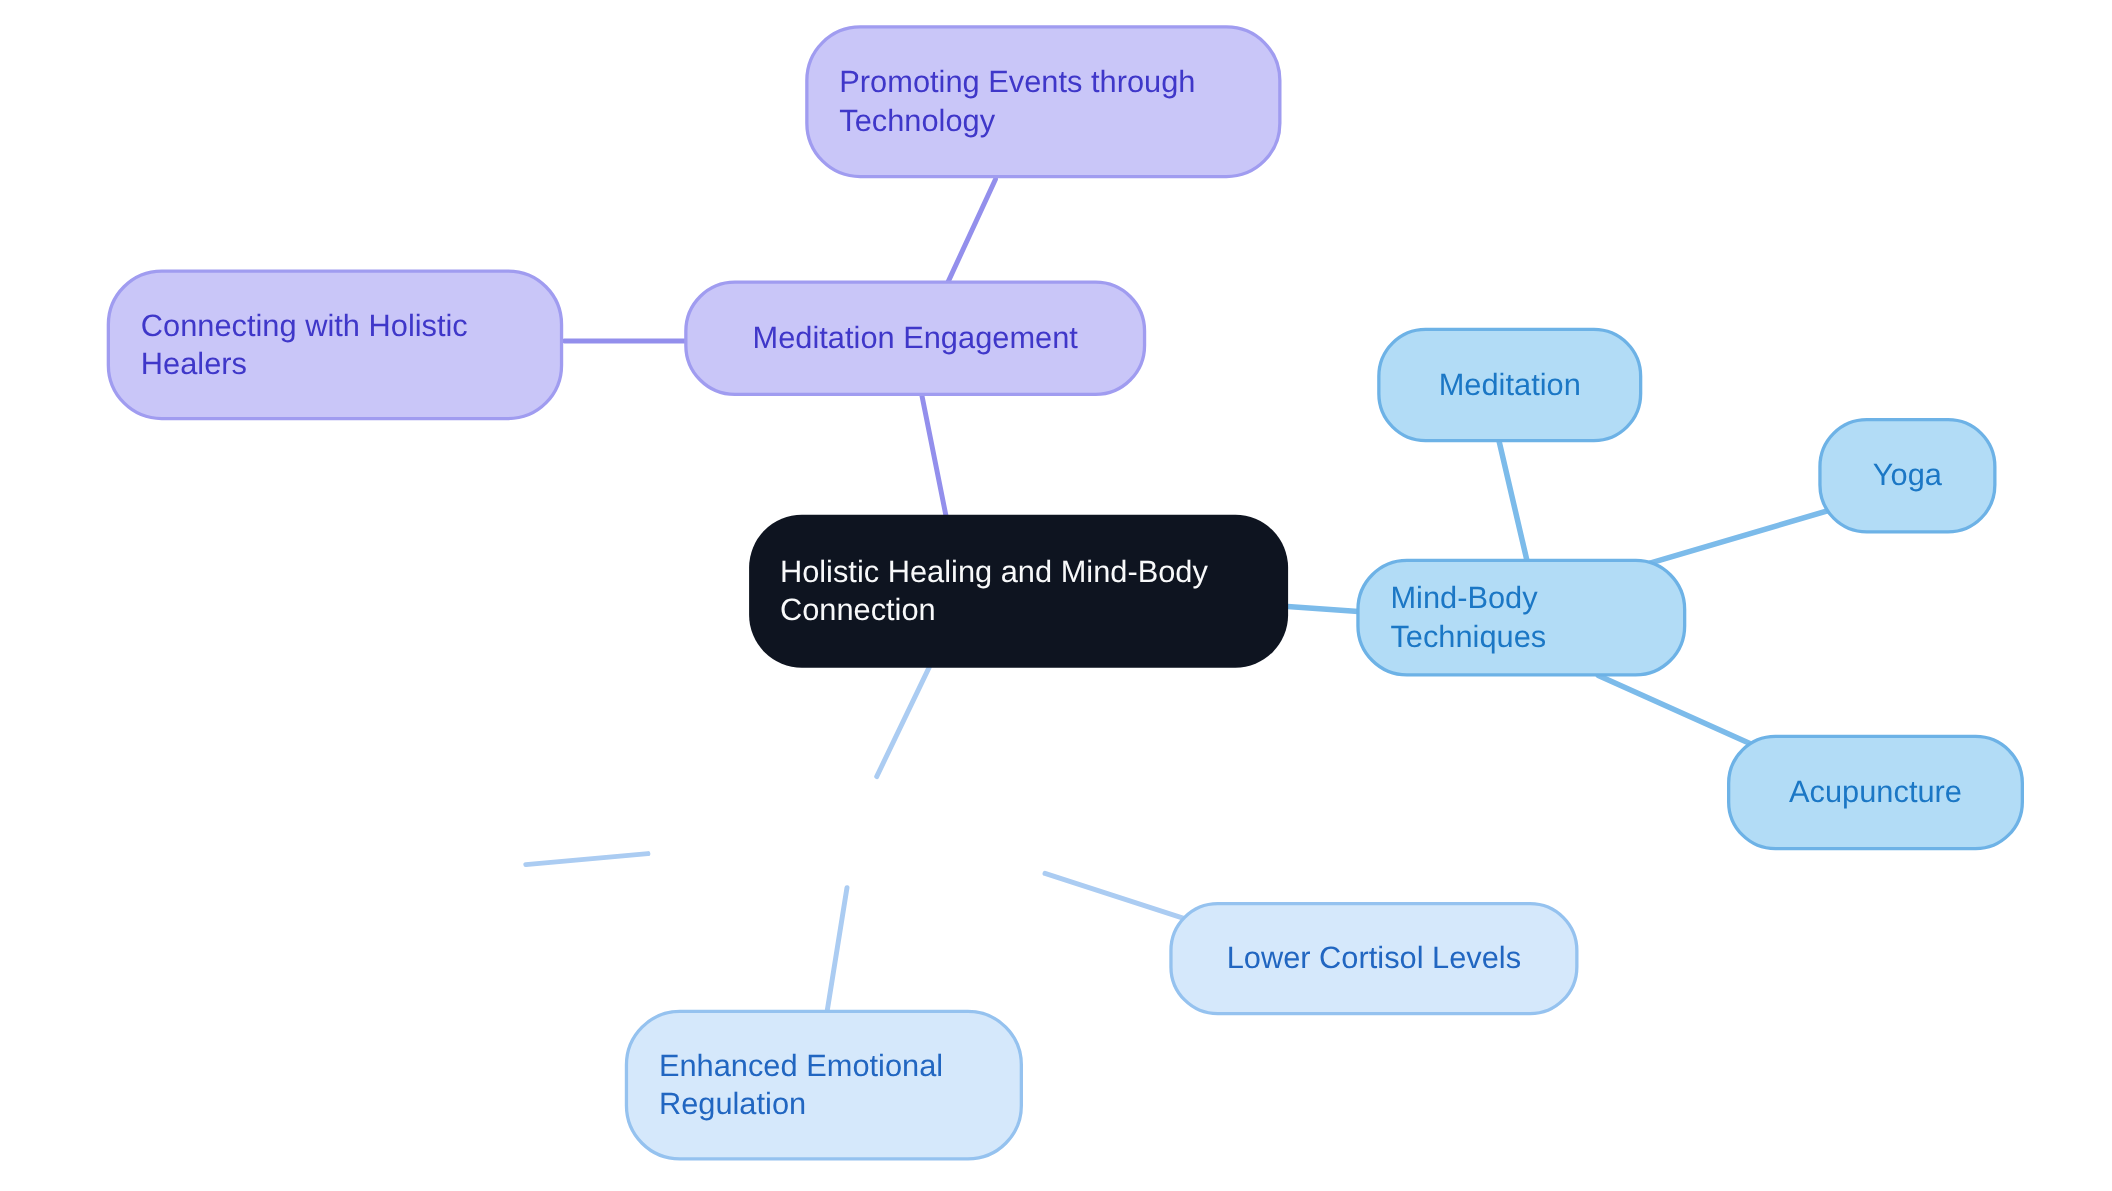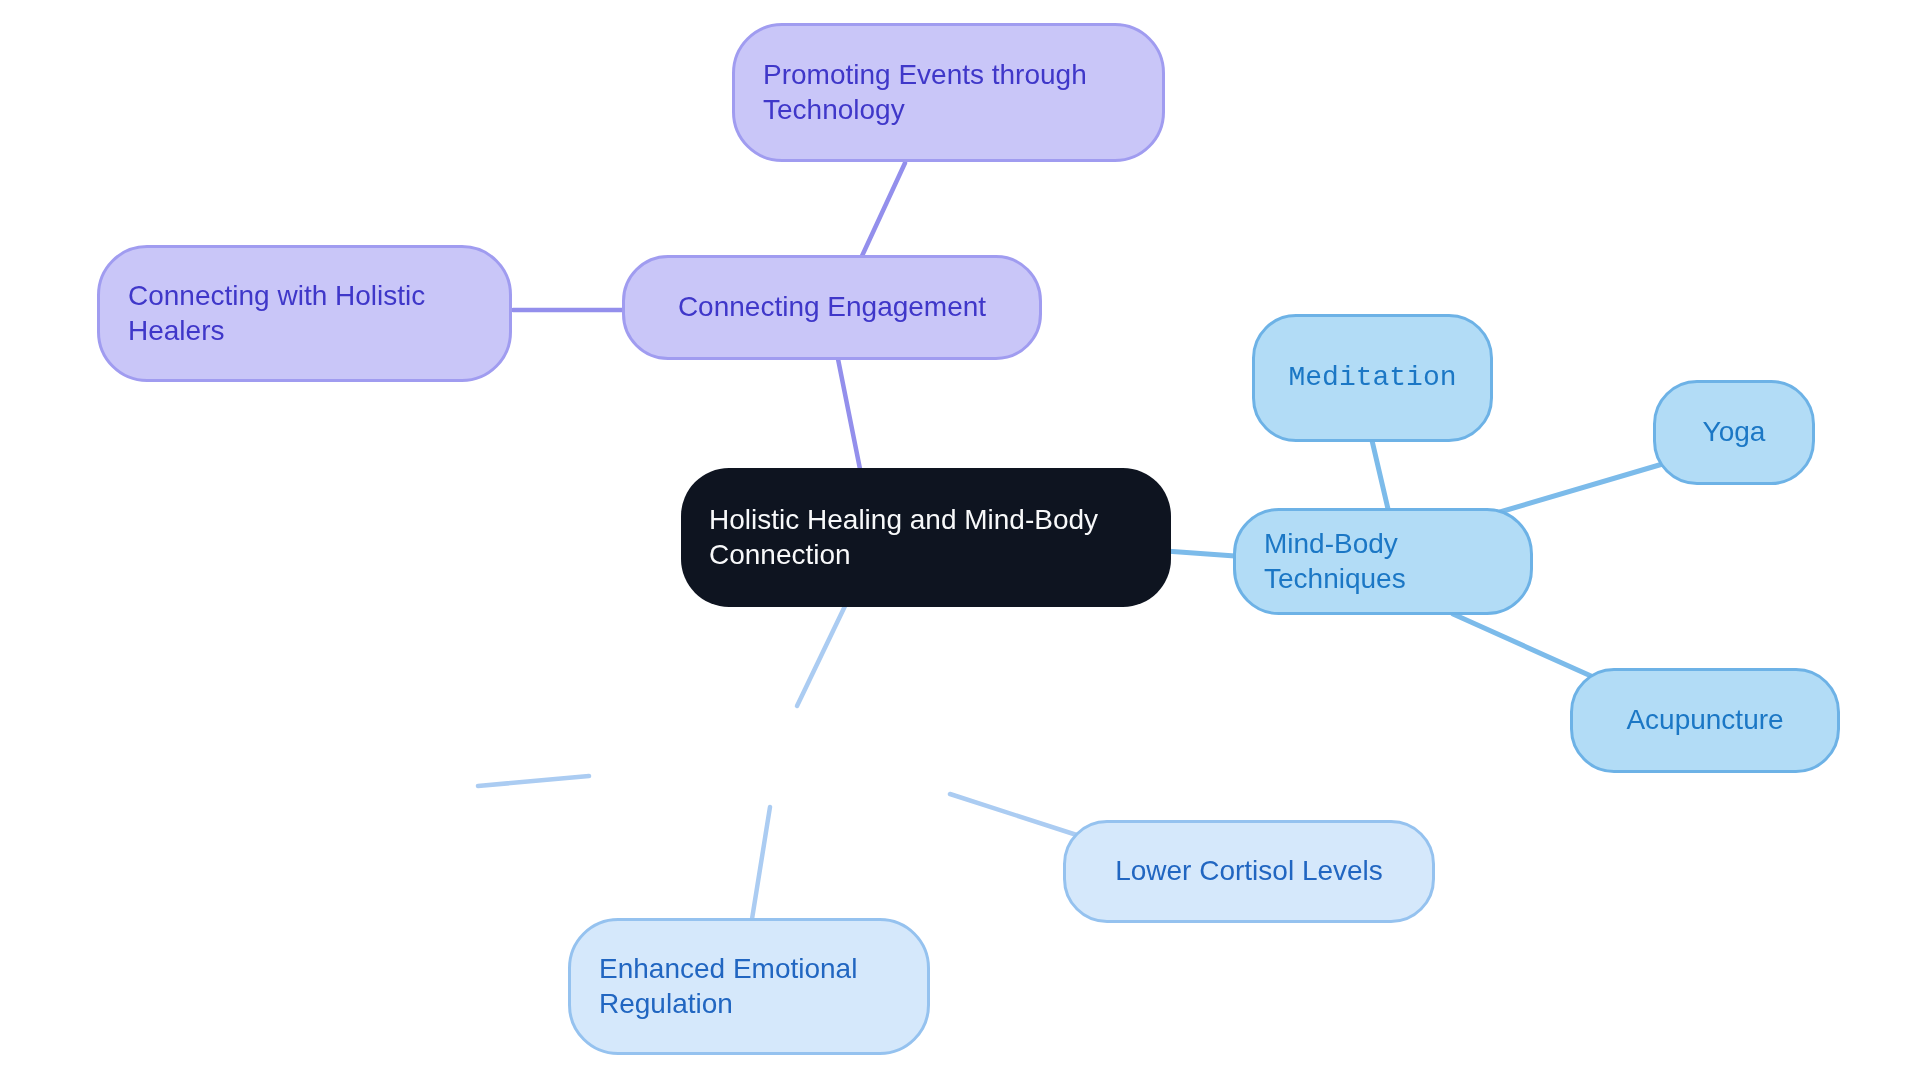--- a/index.html
+++ b/index.html
@@ -55,21 +55,21 @@
     background: #0e1420;
     border: none;
     color: #f8f9fa;
   }
 
   
   #n-central     { left: 633px;  top: 468px; width: 490px; height: 139px; border-radius: 48px; margin-left: 48px; }
   #n-promoting   { left: 732px;  top: 23px;  width: 433px; height: 139px; border-radius: 50px; }
   #n-community   { left: 622px;  top: 255px; width: 420px; height: 105px; border-radius: 46px; }
   #n-connecting  { left: 97px;   top: 245px; width: 415px; height: 137px; border-radius: 50px; }
-  #n-meditation  { left: 1252px; top: 314px; width: 241px; height: 128px; border-radius: 44px; font-family: Liberation Mono, monospace; }
+  #n-meditation  { left: 1252px; top: 298px; width: 241px; height: 104px; border-radius: 44px; }
   #n-yoga        { left: 1653px; top: 380px; width: 162px; height: 105px; border-radius: 44px; }
   #n-mindbody    { left: 1233px; top: 508px; width: 300px; height: 107px; border-radius: 46px; }
   #n-acupuncture { left: 1570px; top: 668px; width: 270px; height: 105px; border-radius: 44px; }
   #n-benefits    { left: 588px;  top: 705px; width: 369px; height: 103px; border-radius: 44px; }
   #n-improved    { left: 80px;   top: 753px; width: 398px; height: 105px; border-radius: 44px; }
   #n-lower       { left: 1063px; top: 820px; width: 372px; height: 103px; border-radius: 44px; }
   #n-enhanced    { left: 568px;  top: 918px; width: 362px; height: 137px; border-radius: 50px; }
 </style>
 </head>
 <body>
@@ -92,21 +92,21 @@
 
   <div class="node node-central" id="n-central">
     <span class="lbl">Holistic Healing and Mind-Body Connection</span>
   </div>
 
   <div class="node branch-purple" id="n-promoting">
     <span class="lbl">Promoting Events through Technology</span>
   </div>
 
   <div class="node branch-purple" id="n-community">
-    <span class="lbl">Connecting Engagement</span>
+    <span class="lbl">Meditation Engagement</span>
   </div>
 
   <div class="node branch-purple" id="n-connecting">
     <span class="lbl">Connecting with Holistic Healers</span>
   </div>
 
   <div class="node branch-blue" id="n-meditation">
     <span class="lbl">Meditation</span>
   </div>
 

